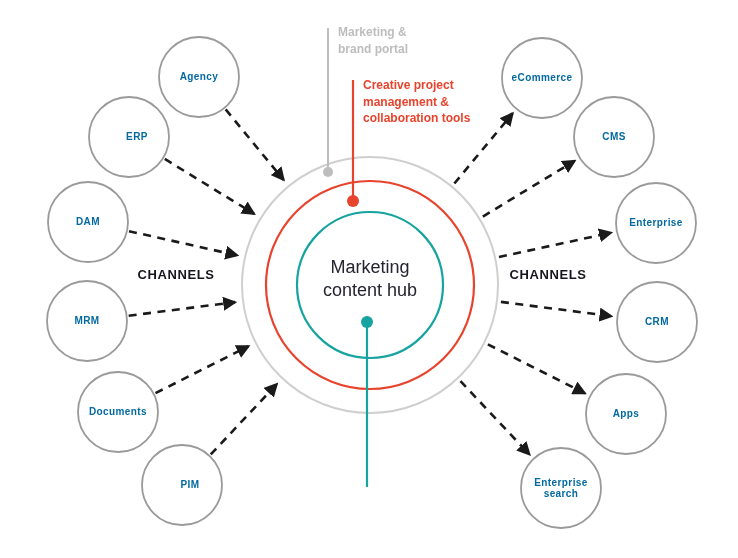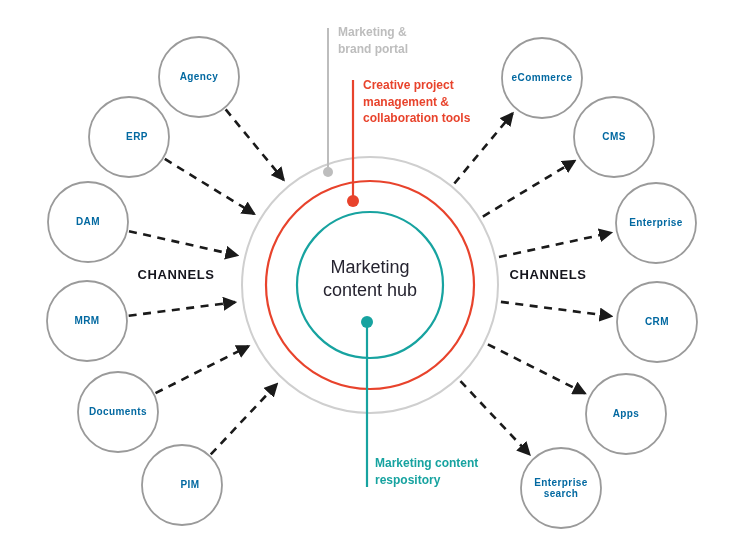--- a/index.html
+++ b/index.html
@@ -96,15 +96,13 @@
 content hub</div>
 
   <div class="group-label aggregate">CHANNELS</div>
   <div class="group-label channels">CHANNELS</div>
 
   <div class="annotation portal" style="color: rgb(189, 189, 189);">Marketing &amp;
 brand portal</div>
   <div class="annotation creative" style="color: rgb(232, 67, 44);">Creative project
 management &amp;
 collaboration tools</div>
-  <div class="annotation repository" style="color: rgb(23, 163, 160);">Marketing content
-respository</div>
 </div>
 
 </body></html>

